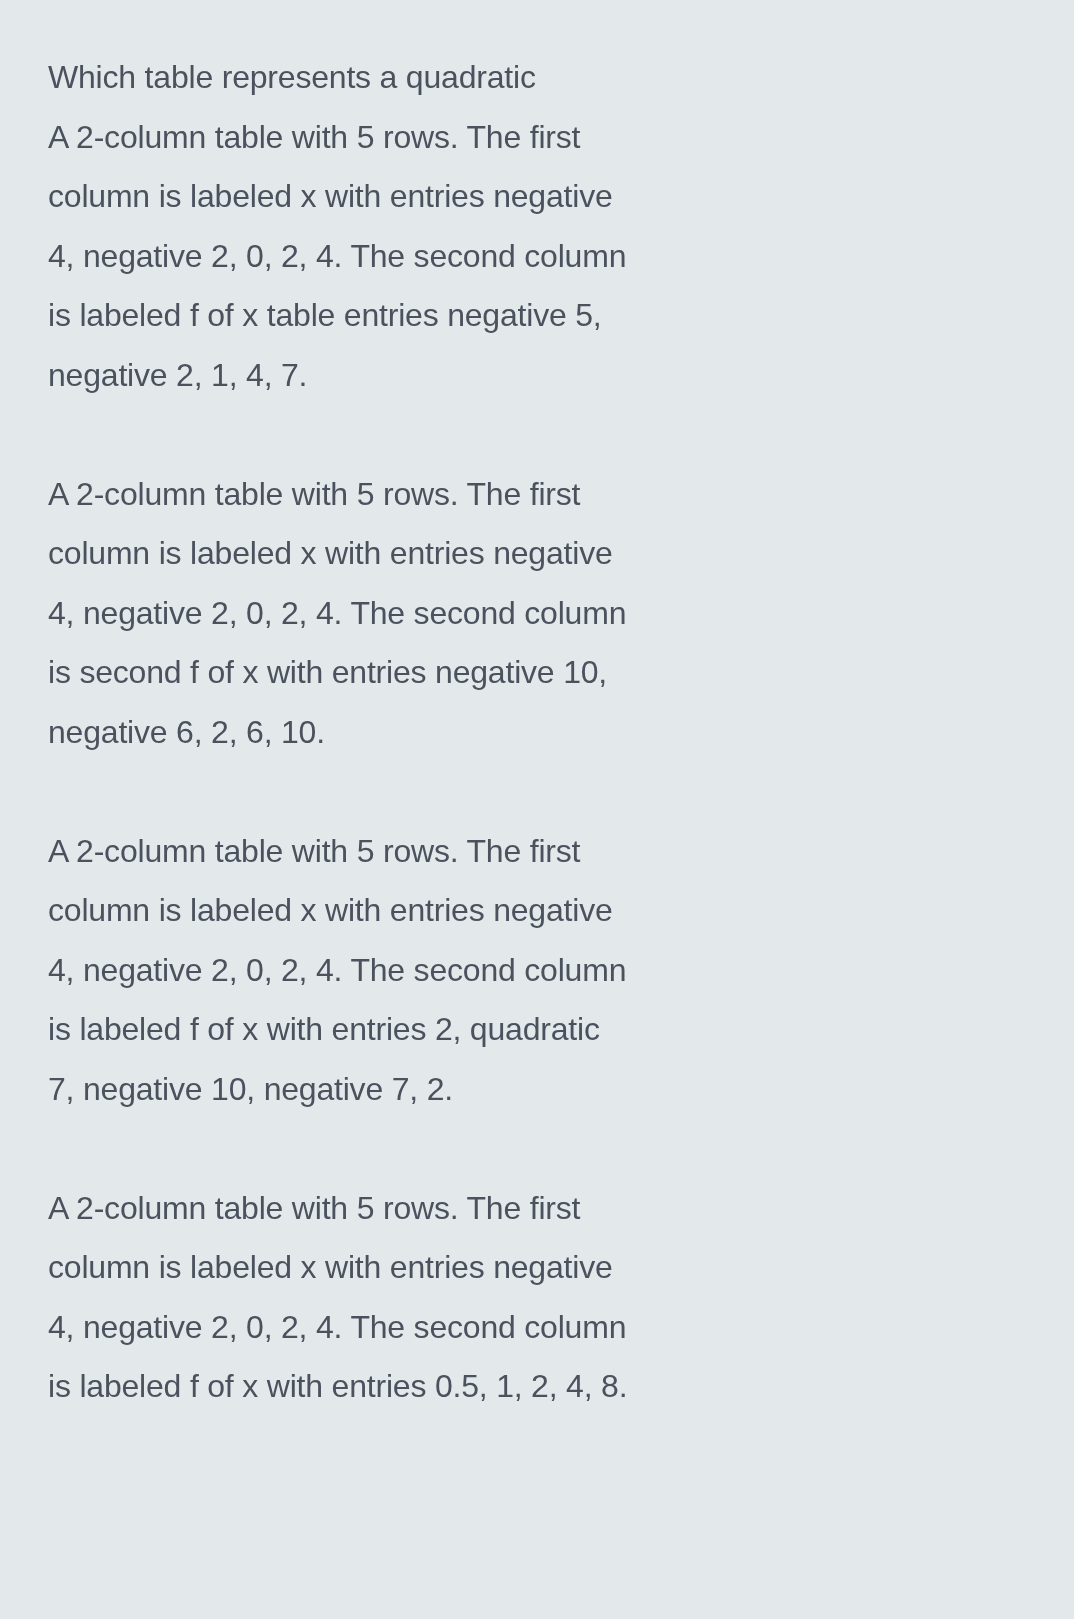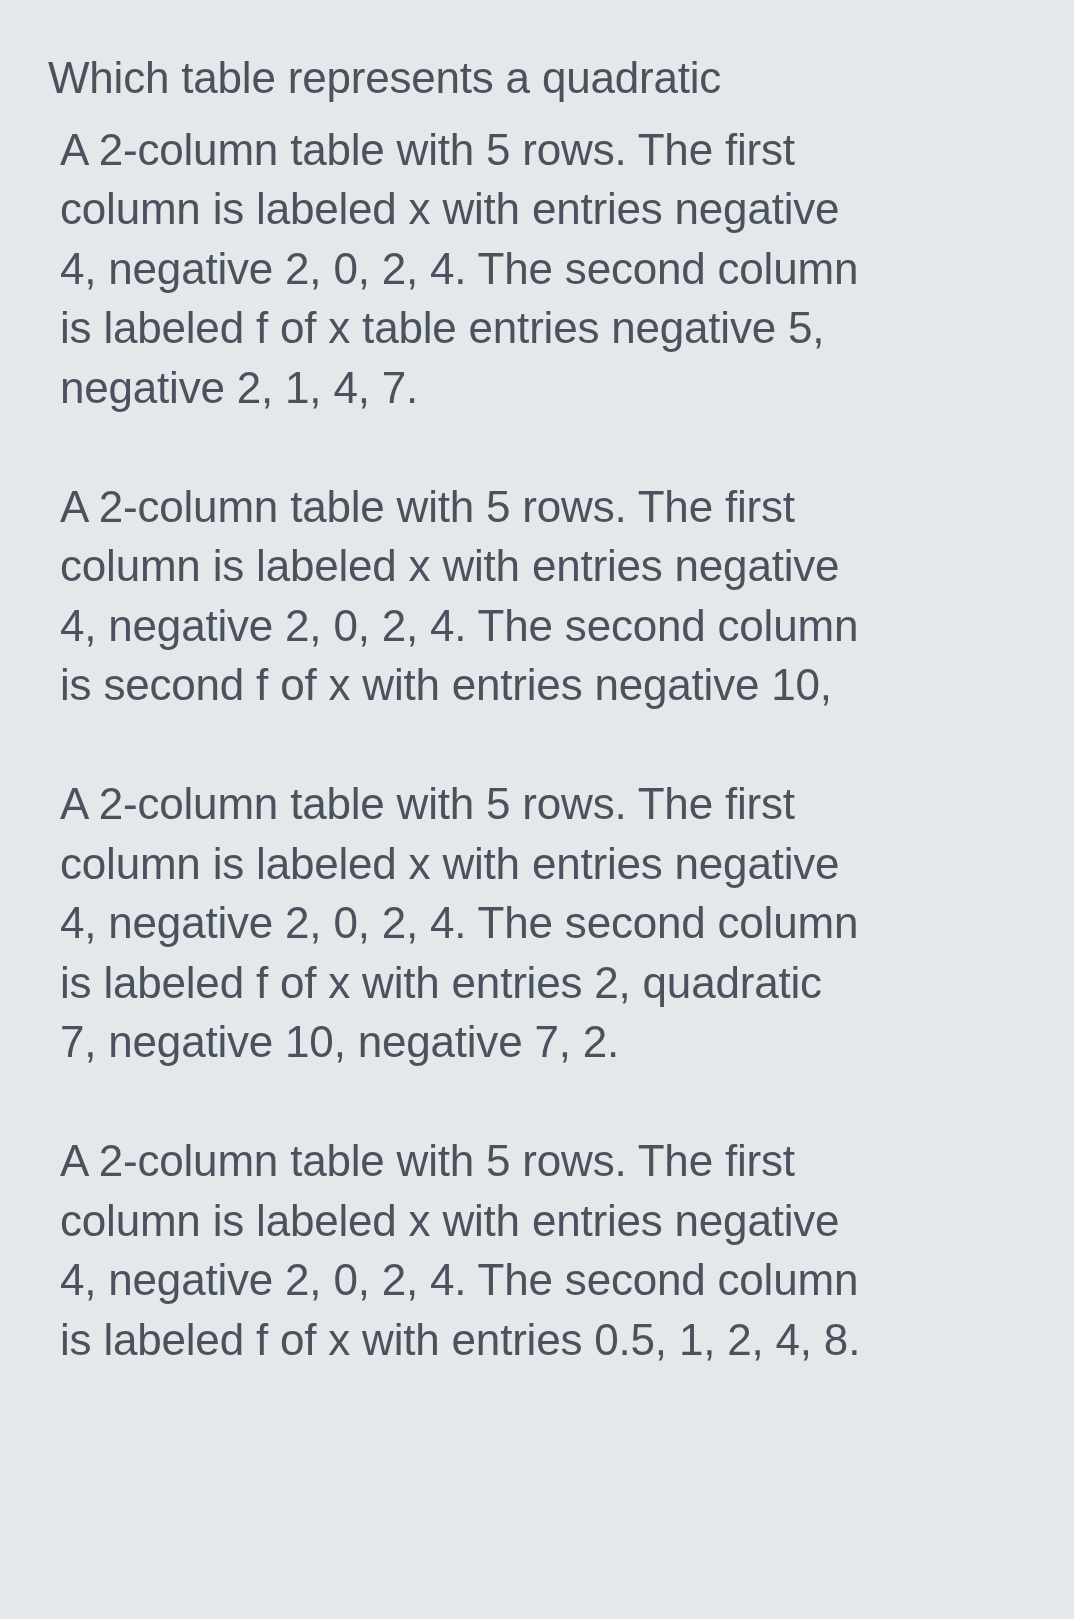--- a/index.html
+++ b/index.html
@@ -12,33 +12,33 @@
       background: #e3e8eb;
       overflow: hidden;
     }
     .page {
       position: absolute;
       left: 48px;
       top: 48px;
       width: 1000px;
       color: #4b525e;
       font-family: "Liberation Sans", "DejaVu Sans", sans-serif;
-      font-size: 44px;
+      font-size: 32px;
       line-height: 59.5px;
       letter-spacing: -0.2px;
     }
     .line {
       display: block;
       white-space: nowrap;
     }
     .question {
       margin: 0;
     }
     .option {
-      margin: 12px;
+      margin: 0;
     }
     .option + .option {
       margin-top: 59.5px;
     }
   </style>
 </head>
 <body>
 
 <div class="page">
 
@@ -52,20 +52,21 @@
     <span class="line">4, negative 2, 0, 2, 4. The second column</span>
     <span class="line">is labeled f of x table entries negative 5,</span>
     <span class="line">negative 2, 1, 4, 7.</span>
   </p>
 
   <p class="option">
     <span class="line">A 2-column table with 5 rows. The first</span>
     <span class="line">column is labeled x with entries negative</span>
     <span class="line">4, negative 2, 0, 2, 4. The second column</span>
     <span class="line">is second f of x with entries negative 10,</span>
+    <span class="line">negative 6, 2, 6, 10.</span>
   </p>
 
   <p class="option">
     <span class="line">A 2-column table with 5 rows. The first</span>
     <span class="line">column is labeled x with entries negative</span>
     <span class="line">4, negative 2, 0, 2, 4. The second column</span>
     <span class="line">is labeled f of x with entries 2, quadratic</span>
     <span class="line">7, negative 10, negative 7, 2.</span>
   </p>
 

